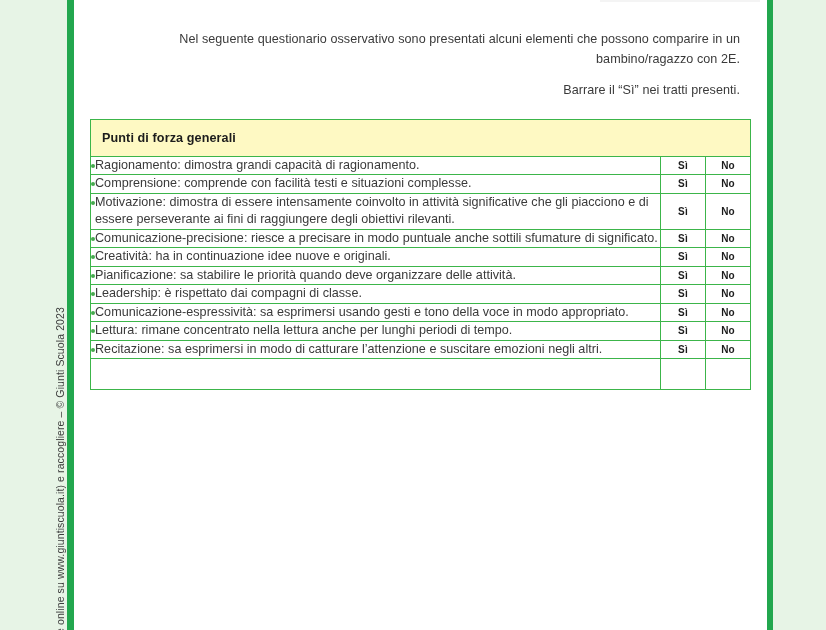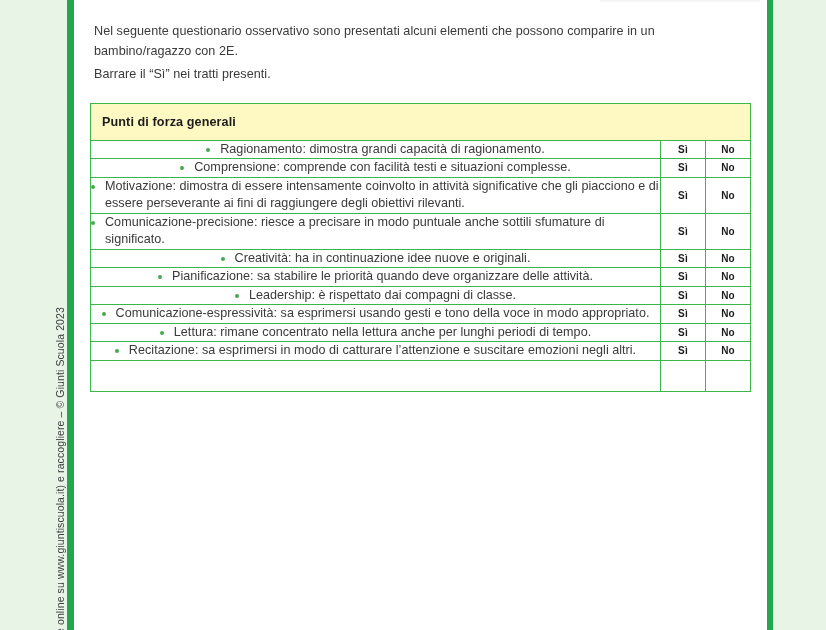--- a/index.html
+++ b/index.html
@@ -103,21 +103,22 @@
   }
 
   .intro {
     font-size: 12.6px;
     line-height: 19.5px;
     color: #3a3a3a;
     padding-top: 18px;
     letter-spacing: 0.05px;
   }
   .intro p {
-    margin: 4px;
+    margin: 12px;
+    text-align: right;
   }
 
   
   .qtable {
     margin-top: 18px;
     border: 1.4px solid #3cb54a;
     border-collapse: collapse;
     width: 660px;
     table-layout: fixed;
   }
@@ -145,22 +146,20 @@
     letter-spacing: 0.1px;
   }
 
   
   .item-cell {
     padding: 9px 12px 9px 10px;
   }
   .item-inner {
     display: flex;
     align-items: flex-start;
-    gap: 10px;
-    justify-content: center;
   }
   .bullet {
     flex: 0 0 auto;
     width: 4px;
     height: 4px;
     background: #46a94f;
     border-radius: 50%;
     margin-top: 7px;
   }
   .item-text {

